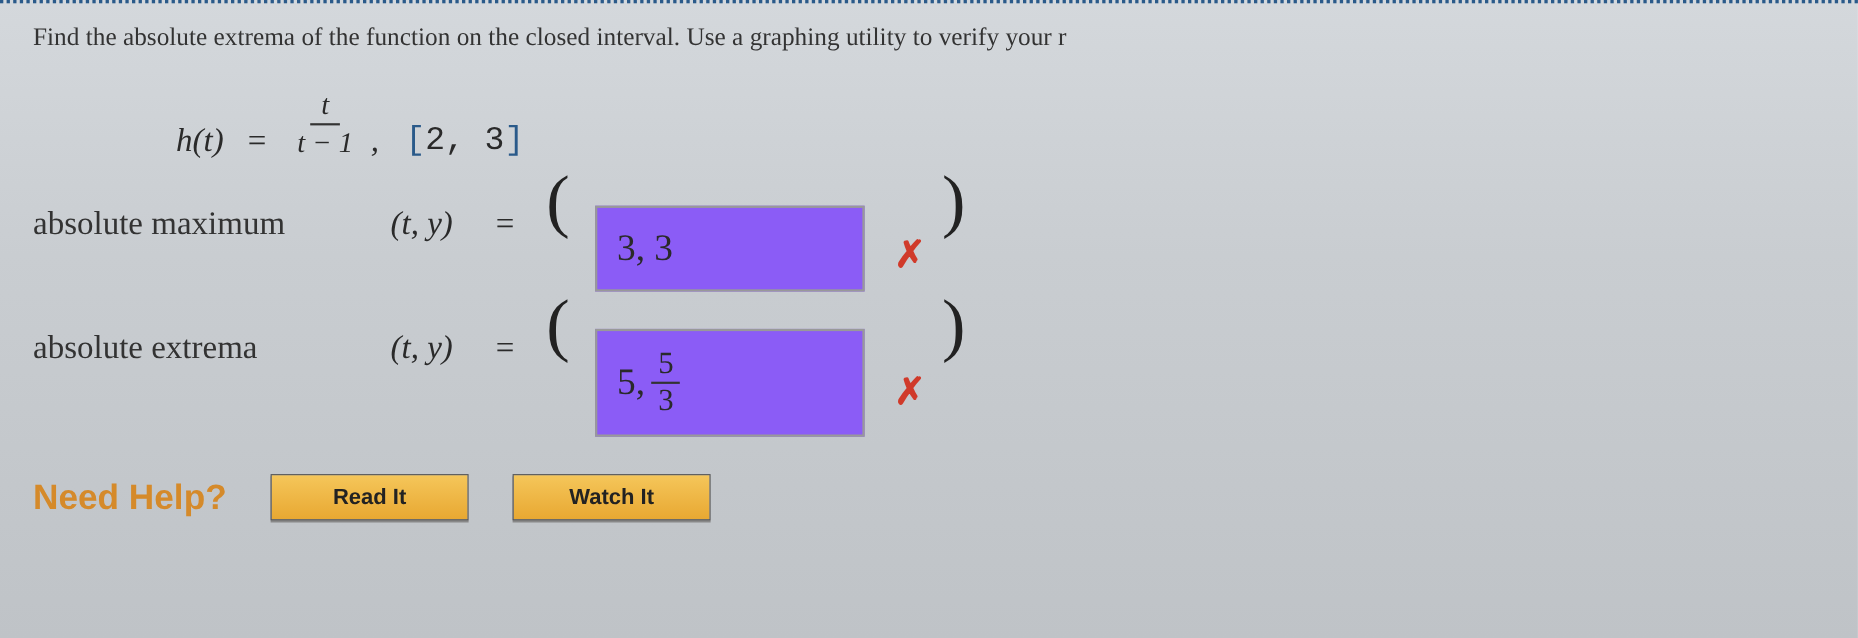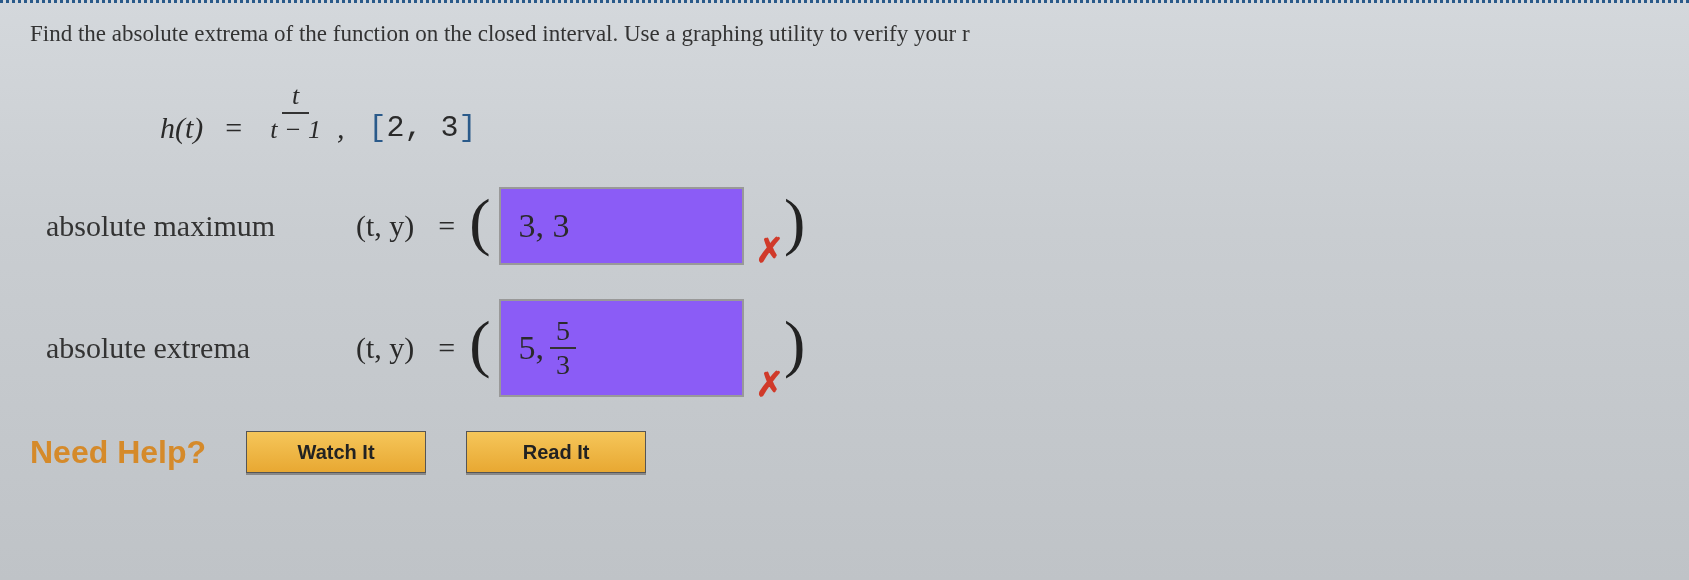--- a/index.html
+++ b/index.html
@@ -45,27 +45,27 @@
     vertical-align: middle;
     margin: 0 6px;
     font-size: 26px;
   }
   .frac .num { padding: 0 10px 1px 10px; border-bottom: 2px solid #333; }
   .frac .den { padding: 1px 10px 0 10px; }
   .interval { font-style: normal; margin-left: 24px; color: #2a2a2a; font-family: Liberation Mono, monospace; }
   .bracket-blue { color: #2a5a8a; }
   .answer-row {
     display: flex;
-    align-items: center;
-    margin-left: 16px;
+    margin-left: 0;
     margin-bottom: 34px;
     font-size: 30px;
+    gap: 15px;
   }
   .answer-label { width: 310px; color: #333; }
-  .ty { margin-right: 10px; }
+  .ty { font-style: italic; margin-right: 10px; }
   .eq2 { font-style: normal; margin: 0 14px; }
   .paren {
     font-size: 64px;
     font-weight: 200;
     line-height: 0;
     color: #222;
     font-family: 'Times New Roman', serif;
     position: relative;
     top: -4px;
   }
@@ -174,17 +174,17 @@
         <span class="n">5</span>
         <span class="d">3</span>
       </span>
     </span>
     <span class="x-mark tall">✗</span>
     <span class="paren">)</span>
   </div>
 
   <div class="help-row">
     <span class="need-help">Need Help?</span>
+    <button class="help-btn">Read It</button>
     <button class="help-btn">Watch It</button>
-    <button class="help-btn">Read It</button>
   </div>
 
 </div>
 
 </body></html>

